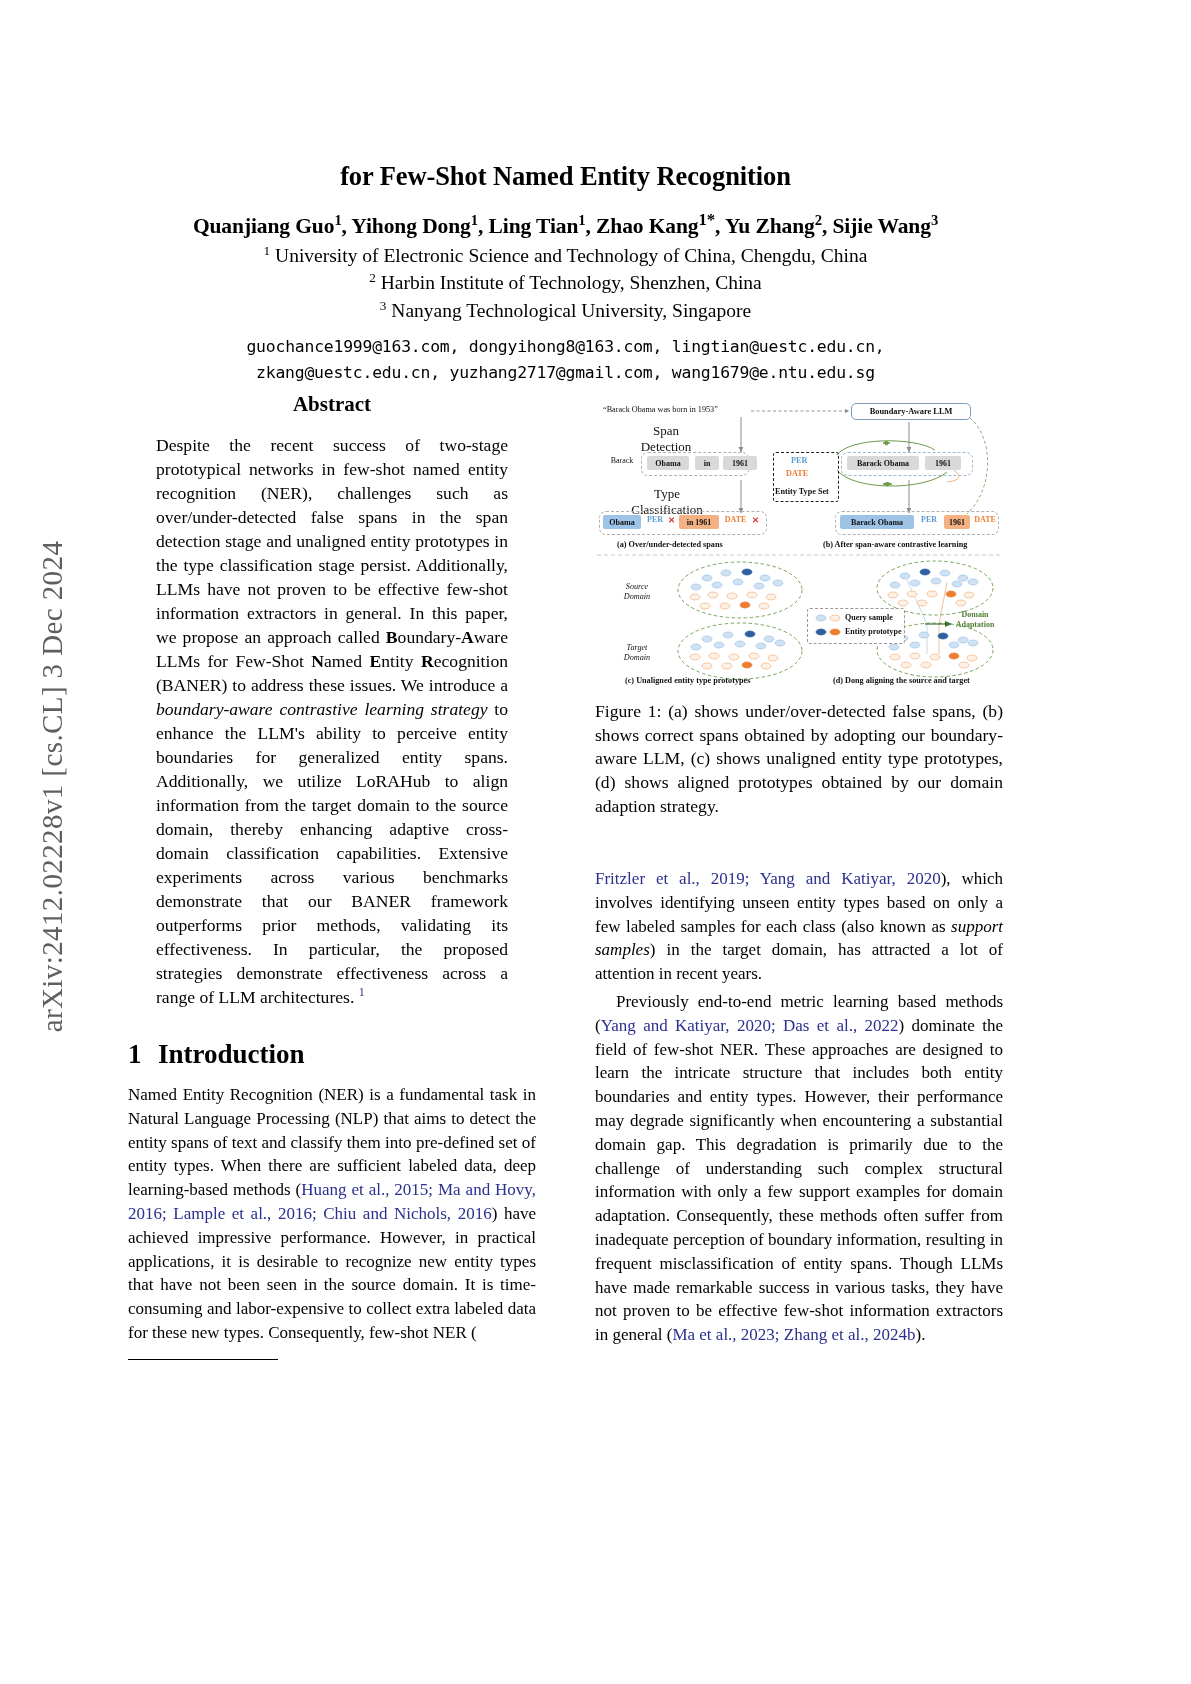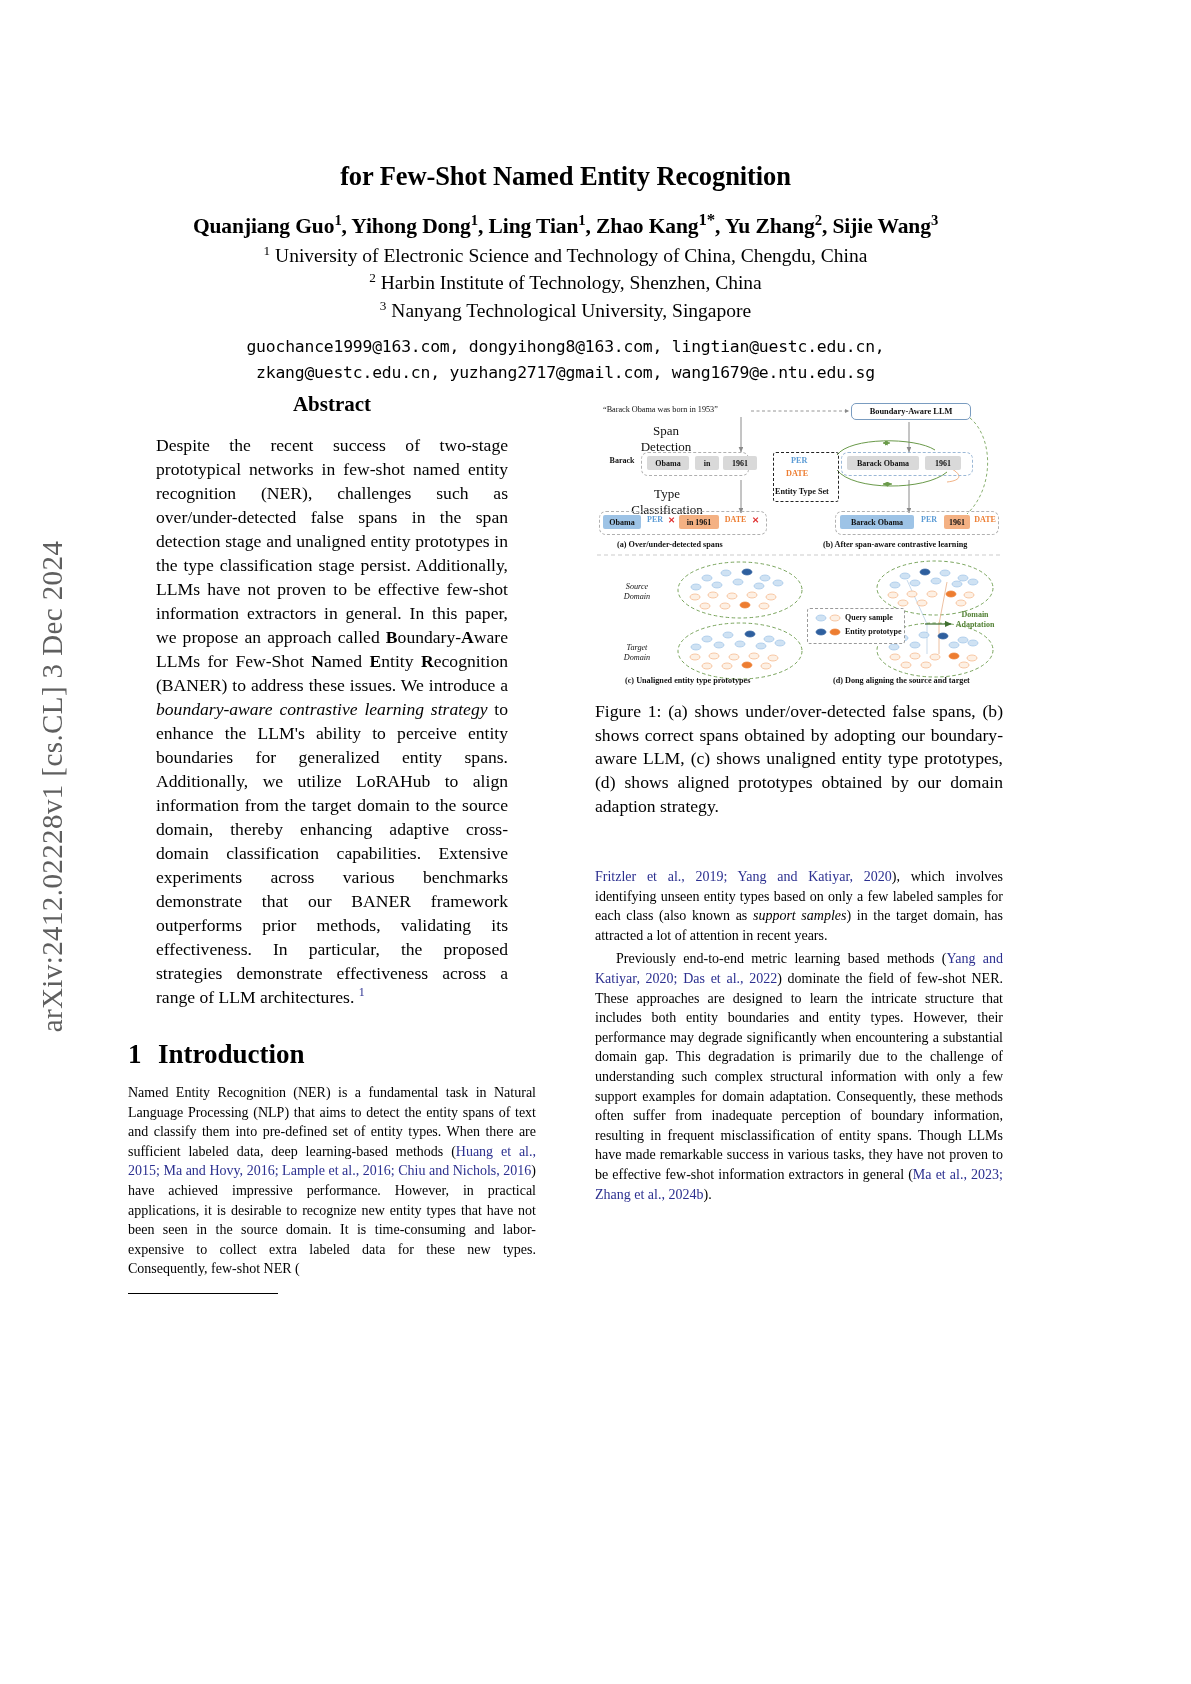--- a/index.html
+++ b/index.html
@@ -102,21 +102,21 @@
     text-justify: inter-word;
     hyphens: none;
   }
   .section-head {
     font-size: 27px;
     font-weight: bold;
     margin: 30px 0 13px 0;
   }
   .section-head .num { display: inline-block; width: 30px; }
   .body-text {
-    font-size: 14px;
+    font-size: 17px;
     line-height: 1.40;
     text-align: justify;
     hyphens: none;
   }
   .body-text.indent { text-indent: 21px; }
   .cite { color: #2b2f8f; }
   .url-mono {
     font-family: "DejaVu Sans Mono", "Liberation Mono", monospace;
     color: #2b2f8f;
     font-size: 0.93em;
@@ -159,21 +159,20 @@
   }
 
   
   .fnode {
     position: absolute;
     display: flex;
     align-items: center;
     justify-content: center;
     box-sizing: border-box;
     white-space: nowrap;
-    font-weight: bold;
   }
   .tok-grey {
     background: #d9d9d9;
     border-radius: 2px;
     font-size: 8px;
     font-weight: bold;
     color: #111;
     height: 14px;
   }
   .tok-plain { font-size: 8px; color: #111; }

